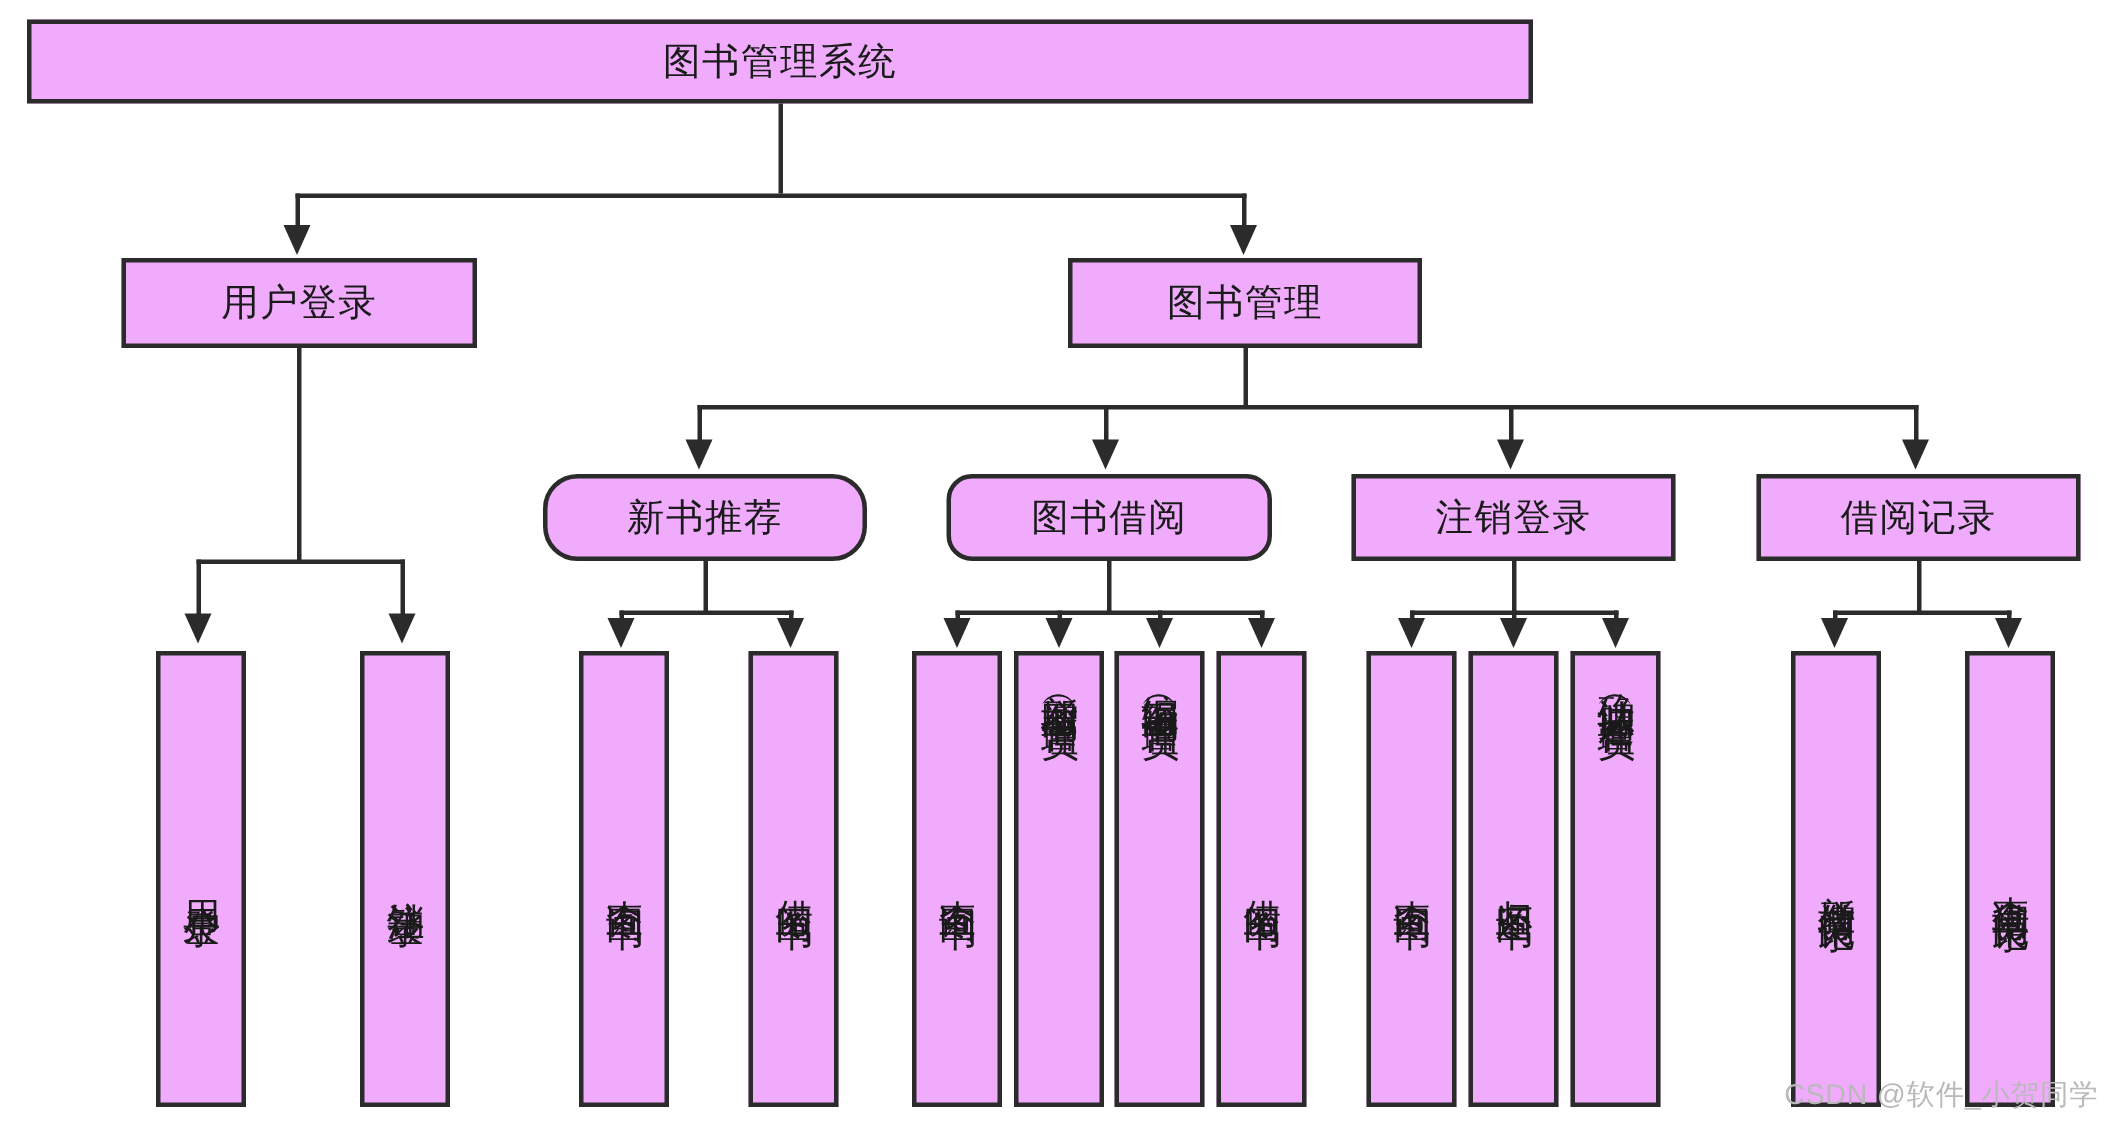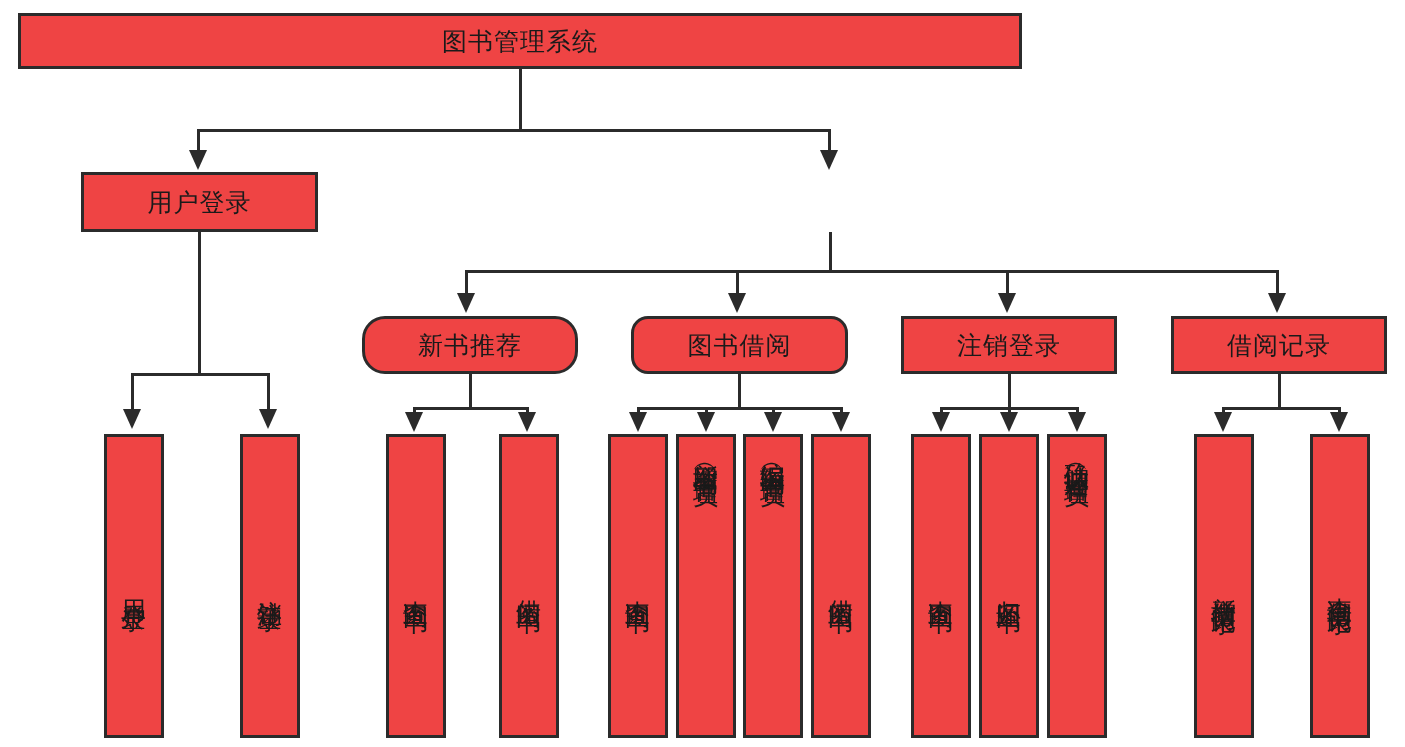--- a/index.html
+++ b/index.html
@@ -15,21 +15,21 @@
     width: 1405px;
     height: 747px;
     background: #ffffff;
     overflow: hidden;
   }
   
   .node {
     position: absolute;
     box-sizing: border-box;
     border: 3px solid #2b2b2b;
-    background: #ef4444;
+    background: #f0abfc;
     display: flex;
     align-items: center;
     justify-content: center;
     color: #1a1a1a;
   }
   .node.horizontal {
     font-size: 25px;
     letter-spacing: 1px;
     line-height: 1.2;
   }
@@ -94,20 +94,23 @@
 
   <div class="hline" style="left:197px; top:129px; width:634px; height:3px;"></div>
 
   <div class="vline" style="left:197px; top:129px; width:3px; height:22px;"></div>
   <div class="arrow" style="left:189px; top:150px;"></div>
   <div class="vline" style="left:828px; top:129px; width:3px; height:22px;"></div>
   <div class="arrow" style="left:820px; top:150px;"></div>
 
   <div class="node horizontal" style="left:81px; top:172px; width:237px; height:60px;">
     <span>用户登录</span>
+  </div>
+  <div class="node horizontal" style="left:712px; top:172px; width:236px; height:60px;">
+    <span>图书管理</span>
   </div>
 
   <div class="vline" style="left:198px; top:232px; width:3px; height:142px;"></div>
   <div class="hline" style="left:131px; top:373px; width:139px; height:3px;"></div>
   <div class="vline" style="left:131px; top:373px; width:3px; height:37px;"></div>
   <div class="arrow" style="left:123px; top:409px;"></div>
   <div class="vline" style="left:267px; top:373px; width:3px; height:37px;"></div>
   <div class="arrow" style="left:259px; top:409px;"></div>
 
   <div class="vline" style="left:829px; top:232px; width:3px; height:39px;"></div>
@@ -205,14 +208,15 @@
     <span class="vtext">确认归还（管理员）</span>
   </div>
 
   <div class="node vertical center-text" style="left:1194px; top:434px; width:60px; height:304px;">
     <span class="vtext">新增借阅记录</span>
   </div>
   <div class="node vertical center-text" style="left:1310px; top:434px; width:60px; height:304px;">
     <span class="vtext">查询借阅记录</span>
   </div>
 
+  <div id="watermark">CSDN @软件_小贺同学</div>
 
 </div>
 
 </body></html>

